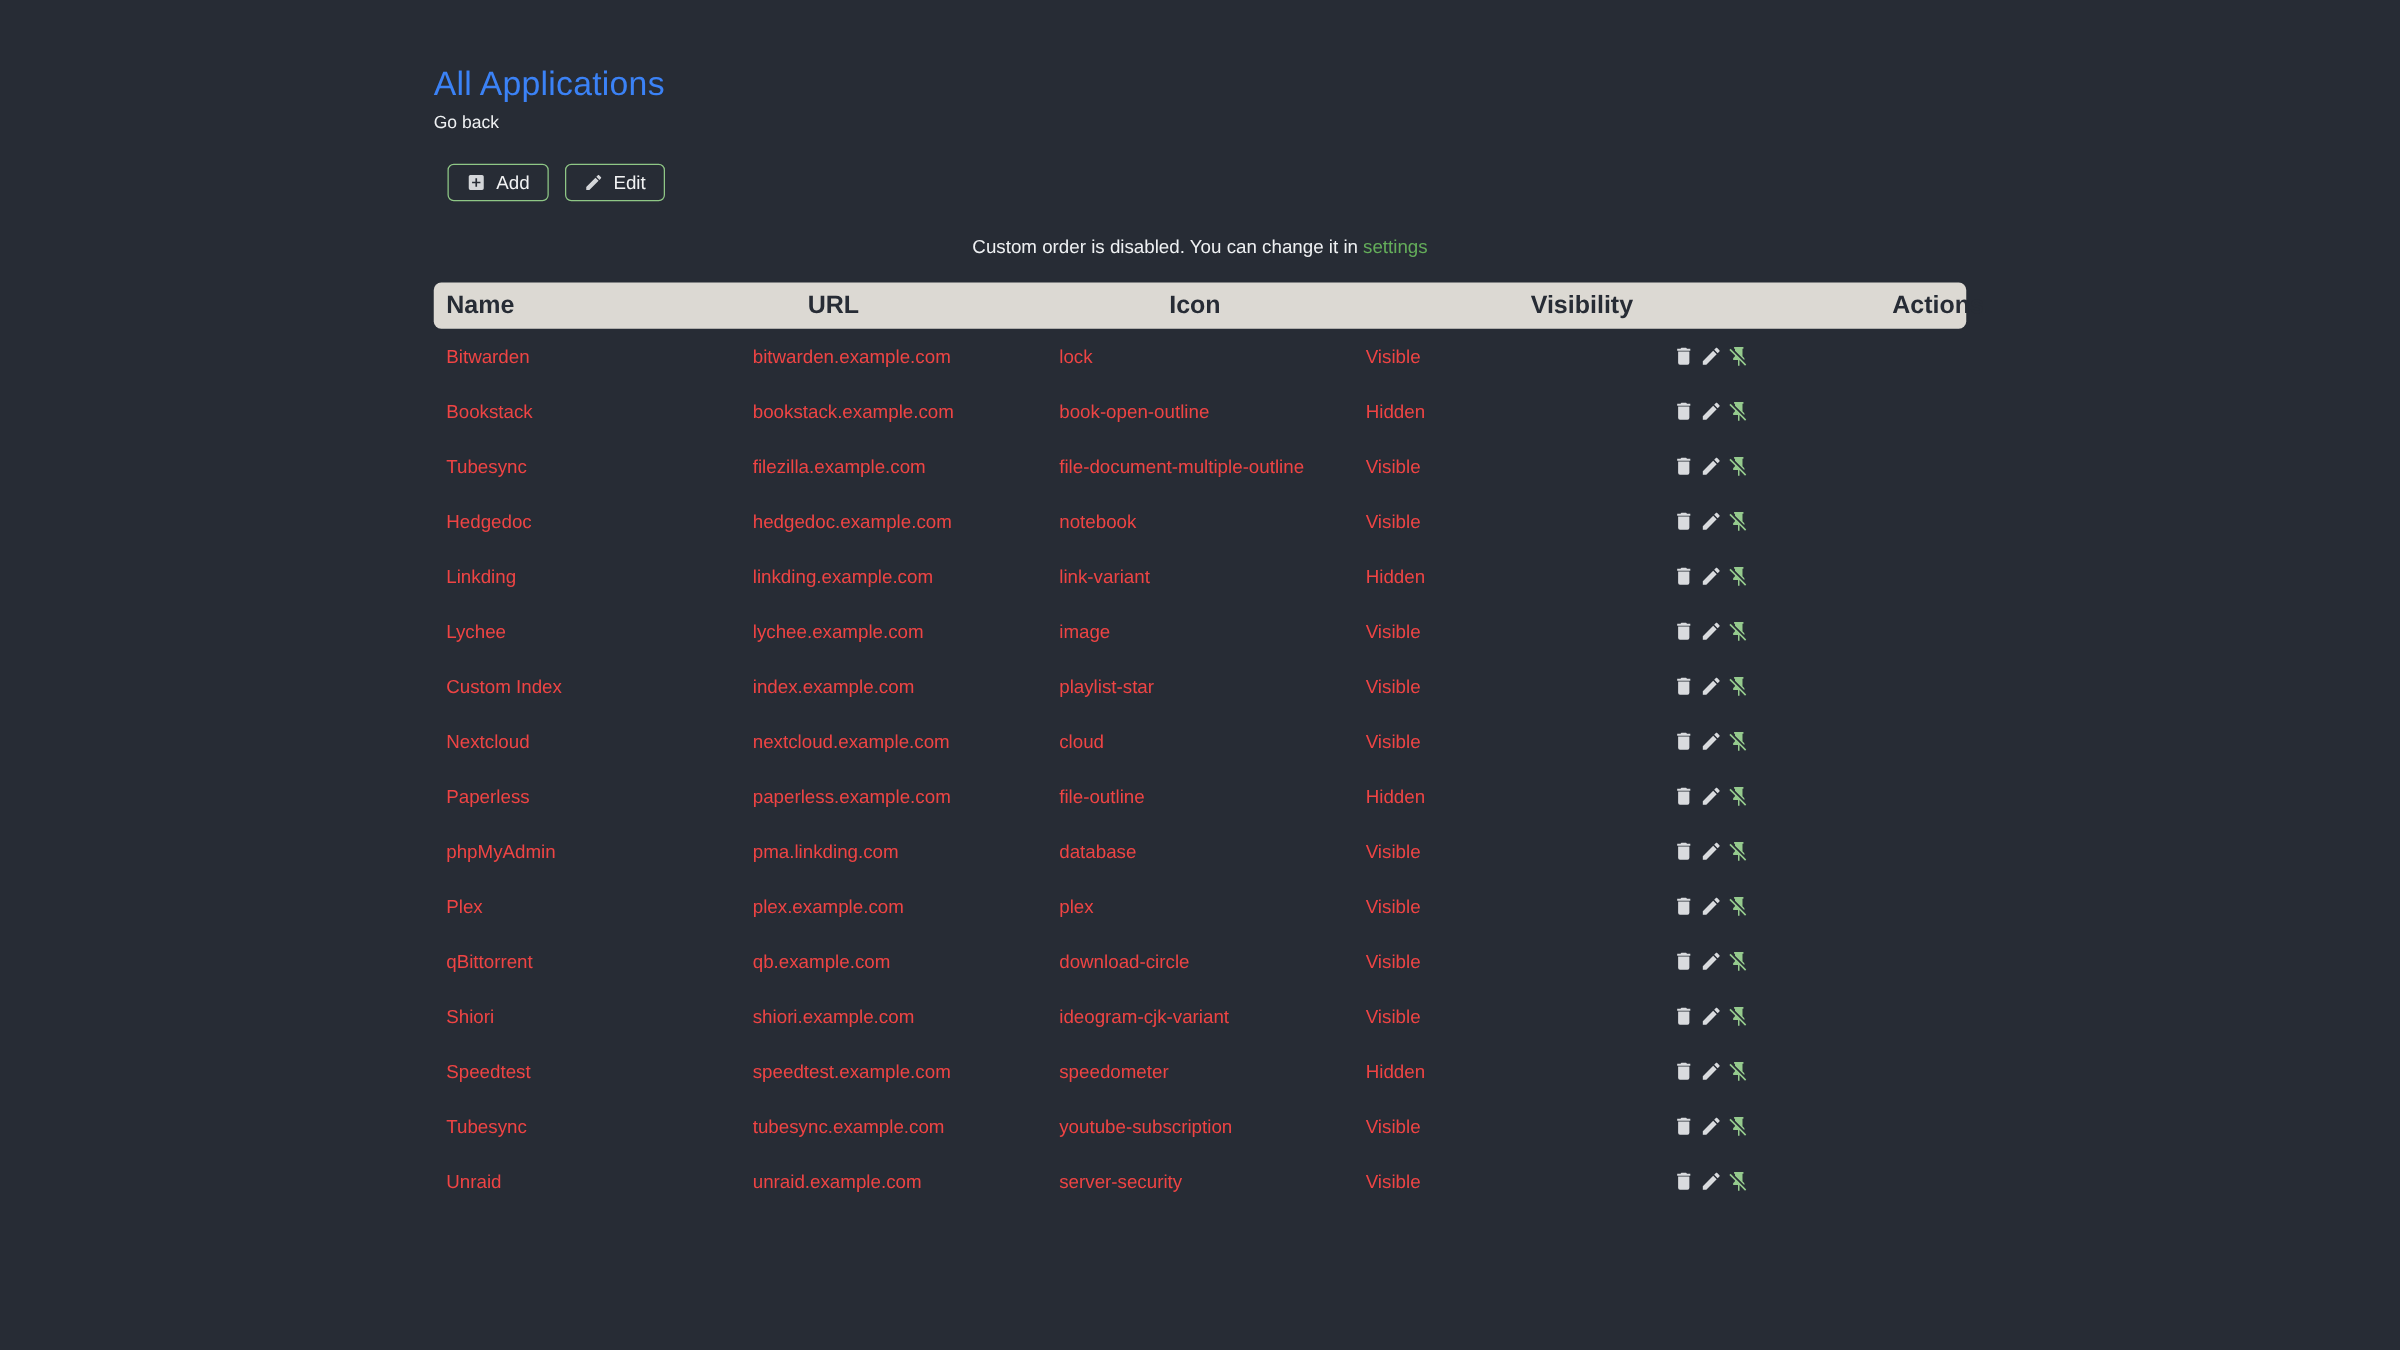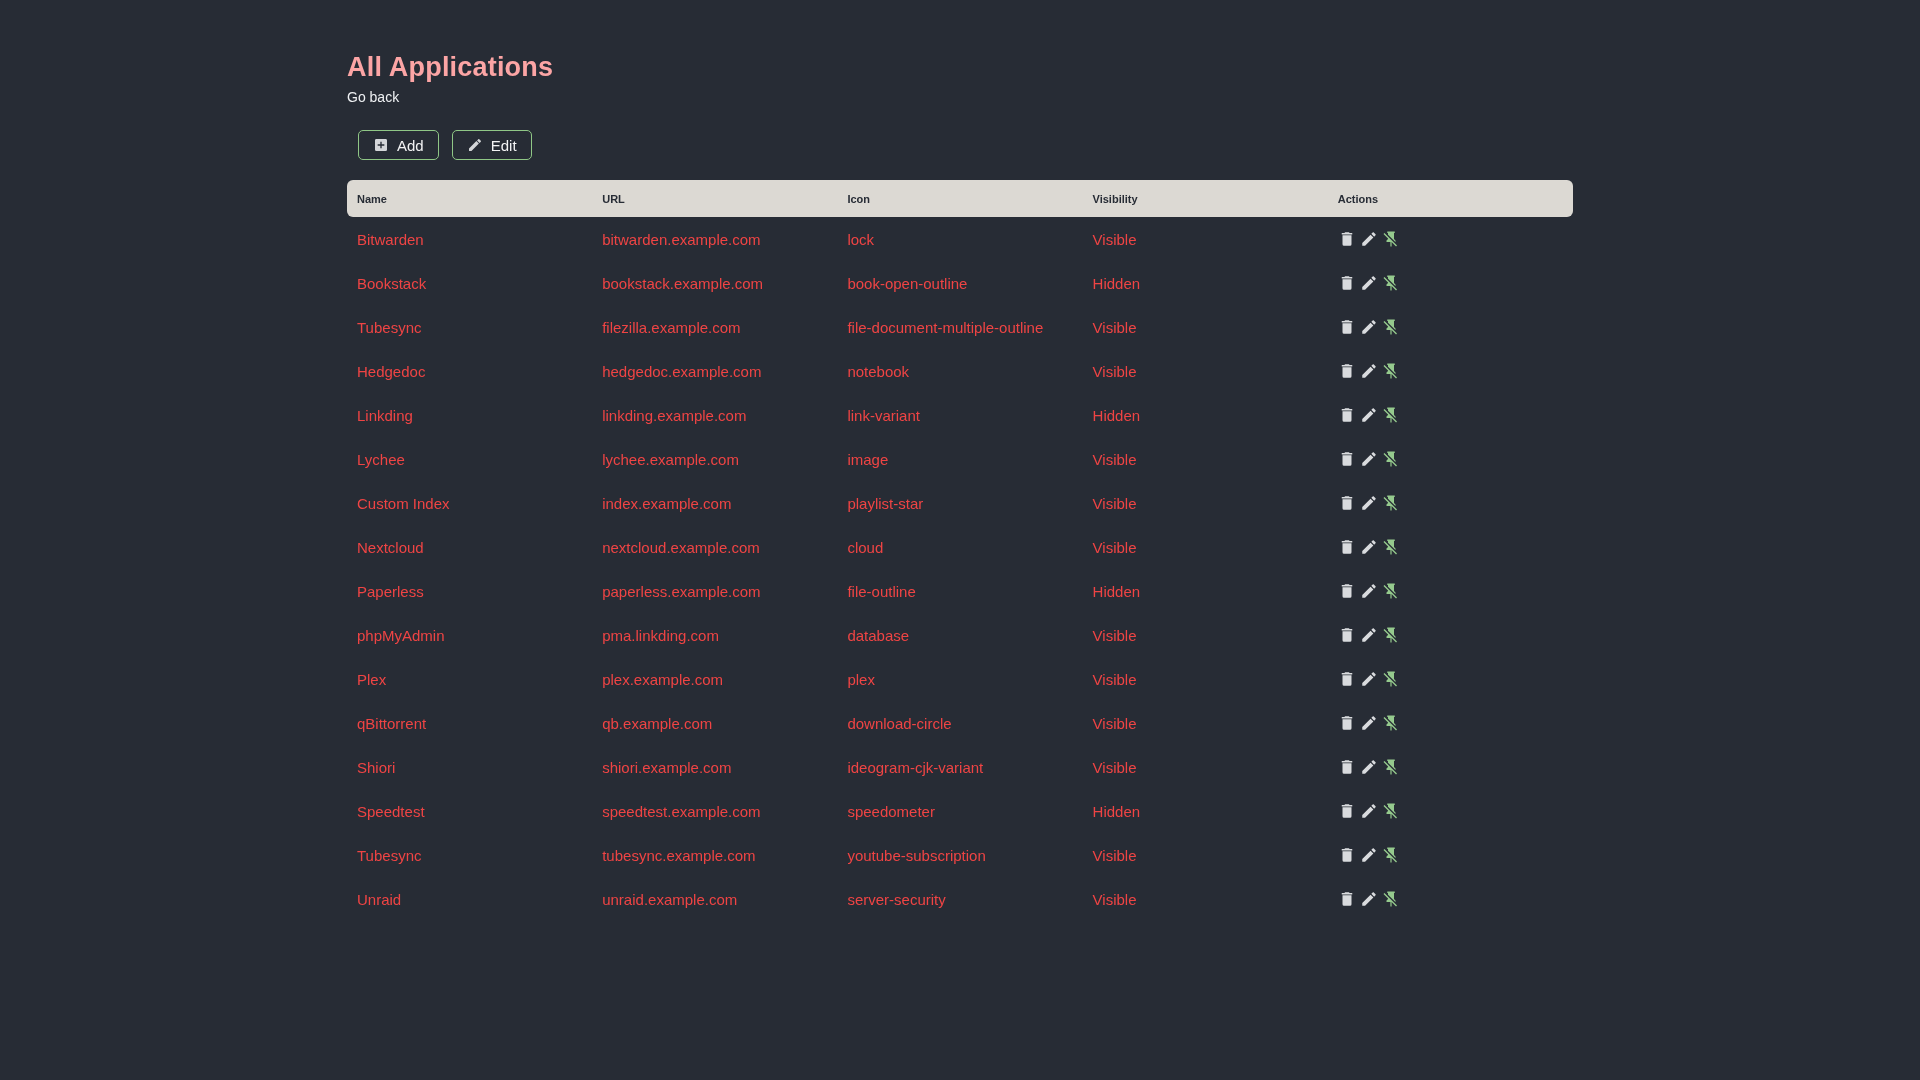--- a/index.html
+++ b/index.html
@@ -11,23 +11,23 @@
     color: #eff1f3;
     overflow: hidden;
   }
   .content {
     width: 1226px;
     margin: 0 auto;
     padding-top: 52px;
   }
   .page-title {
     font-size: 27px;
-    font-weight: bold;
+    font-weight: normal;
     margin: 0;
-    color: #fca5a5;
+    color: #3b82f6;
     letter-spacing: 0.2px;
   }
   .go-back {
     display: inline-block;
     margin-top: 6px;
     font-size: 14px;
     color: #eff1f3;
     text-decoration: none;
     cursor: pointer;
   }
@@ -67,21 +67,22 @@
   }
   .app-table { margin-top: 20px; width: 100%; }
   .thead {
     height: 37px;
     background: #dcd9d3;
     border-radius: 6px;
     display: flex;
     align-items: center;
     font-weight: bold;
     color: #272c35;
-    font-size: 11px;
+    font-size: 20px;
+    gap: 44px;
   }
   .trow {
     height: 44px;
     display: flex;
     align-items: center;
     font-size: 15px;
     color: #ef4444;
   }
   .cell {
     flex: 0 0 20%;
@@ -120,20 +121,23 @@
     <button class="btn">
       <span class="btn-icon">
         <svg viewBox="0 0 24 24">
             <path d="M20.71,7.04C21.1,6.65 21.1,6 20.71,5.63L18.37,3.29C18,2.9 17.35,2.9 16.96,3.29L15.12,5.12L18.87,8.87M3,17.25V21H6.75L17.81,9.93L14.06,6.18L3,17.25Z"></path>
           </svg>
       </span>
       <span>Edit</span>
     </button>
   </div>
 
+  <div class="notice">
+    <span>Custom order is disabled. You can change it in</span><a class="settings-link">settings</a>
+  </div>
 
   <div class="app-table">
     <div class="thead">
       <div class="cell">Name</div>
       <div class="cell">URL</div>
       <div class="cell">Icon</div>
       <div class="cell">Visibility</div>
       <div class="cell">Actions</div>
     </div>
     <div class="tbody">

